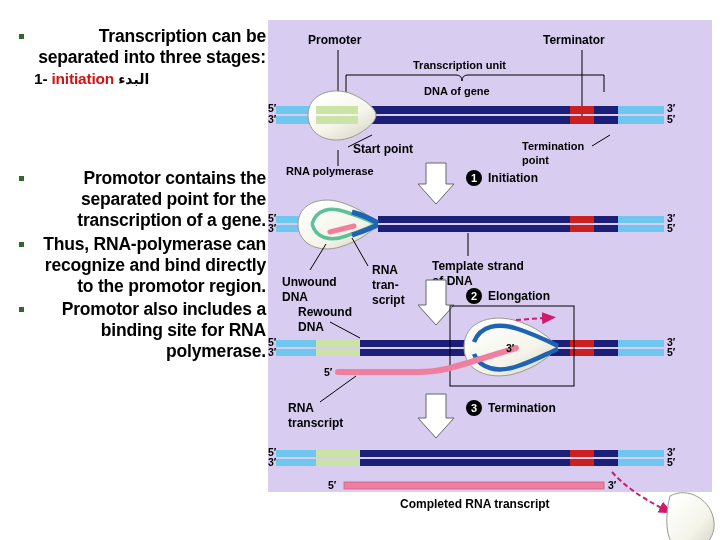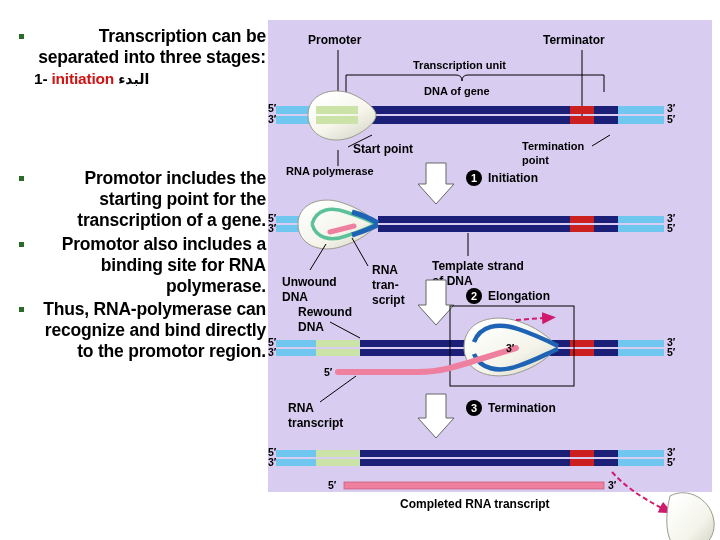--- a/index.html
+++ b/index.html
@@ -115,23 +115,23 @@
       <div class="stage-line">
         <span>1-</span>
         <span class="stage-en">initiation</span>
         <span class="stage-ar">البدء</span>
       </div>
     </div>
   </div>
 
   <div id="mid-block">
     <ul class="bullet-list">
-      <li class="bullet-item">Promotor includes the starting point for the transcription of a gene.</li>
+      <li class="bullet-item">Promotor contains the separated point for the transcription of a gene.</li>
+      <li class="bullet-item">Thus, RNA-polymerase can recognize and bind directly to the promotor region.</li>
       <li class="bullet-item">Promotor also includes a binding site for RNA polymerase.</li>
-      <li class="bullet-item">Thus, RNA-polymerase can recognize and bind directly to the promotor region.</li>
     </ul>
   </div>
 
 </div>
 
 <div id="diagram-panel"></div>
 
 <svg id="diagram-svg" viewBox="0 0 452 520">
   <defs>
     <linearGradient id="blobGrad" x1="0.2" y1="0.1" x2="0.8" y2="0.95">

